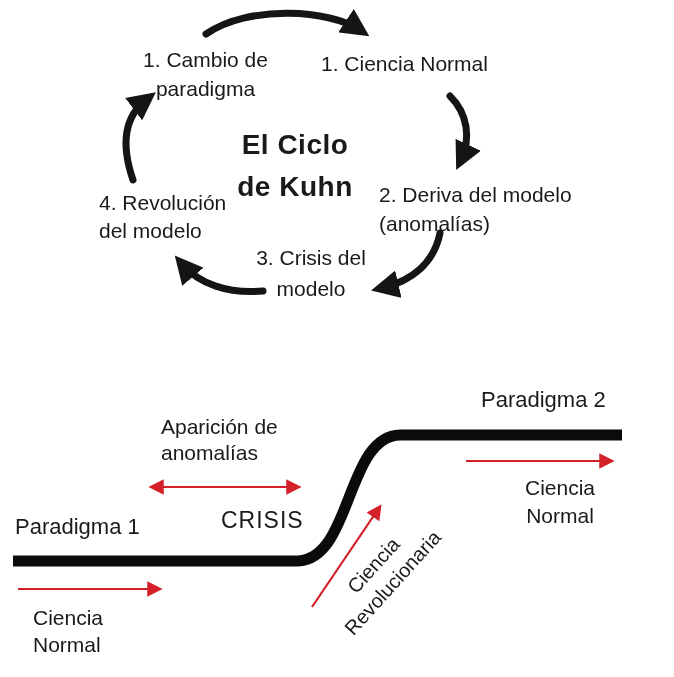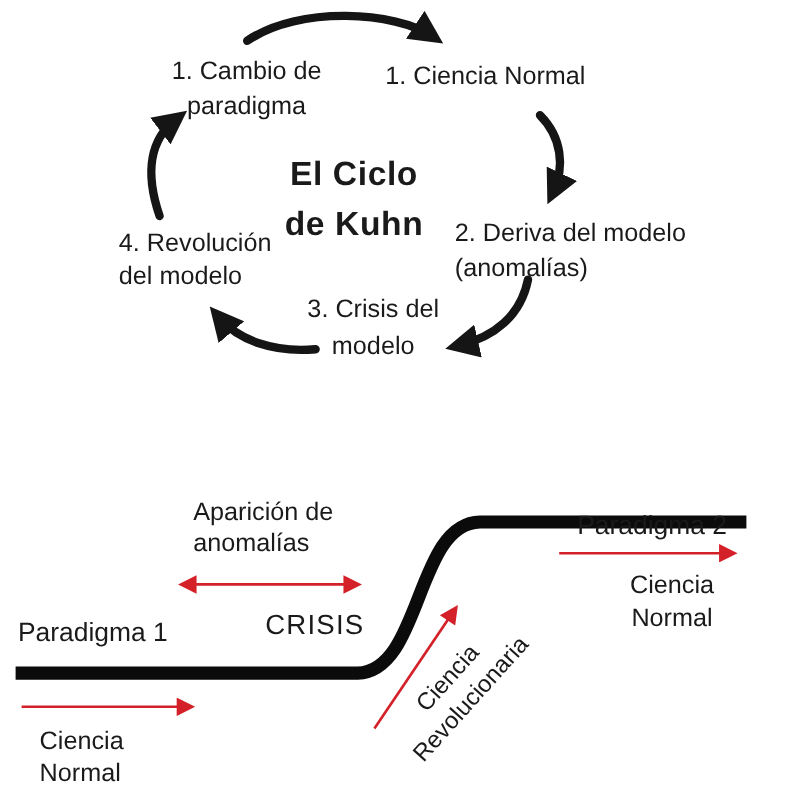--- a/index.html
+++ b/index.html
@@ -16,21 +16,21 @@
   .title{
     position:absolute;left:214px;top:124px;width:162px;text-align:center;
     font-size:28px;font-weight:700;line-height:42px;letter-spacing:0.5px;
   }
   .stage5{left:123px;top:45px;width:165px;line-height:29px;}
   .stage1{left:321px;top:50px;}
   .stage2{left:379px;top:180px;line-height:29px;}
   .stage3{left:246px;top:242px;width:130px;line-height:31px;}
   .stage4{left:99px;top:189px;line-height:28px;}
   .paradigma1{left:15px;top:512px;}
-  .paradigma2{left:481px;top:385px;margin-top:38px;}
+  .paradigma2{left:481px;top:385px;}
   .aparicion{left:161px;top:414px;line-height:26px;}
   .crisis{left:221px;top:505px;font-size:23px;letter-spacing:1px;}
   .cn-left{left:33px;top:604px;line-height:27px;}
   .cn-right{left:508px;top:474px;width:104px;line-height:28px;}
   .cn-revolucionaria{
     left:273px;top:548px;width:220px;height:52px;text-align:center;
     font-size:20px;line-height:26px;transform:rotate(-48deg);
   }
 </style>
 </head>

